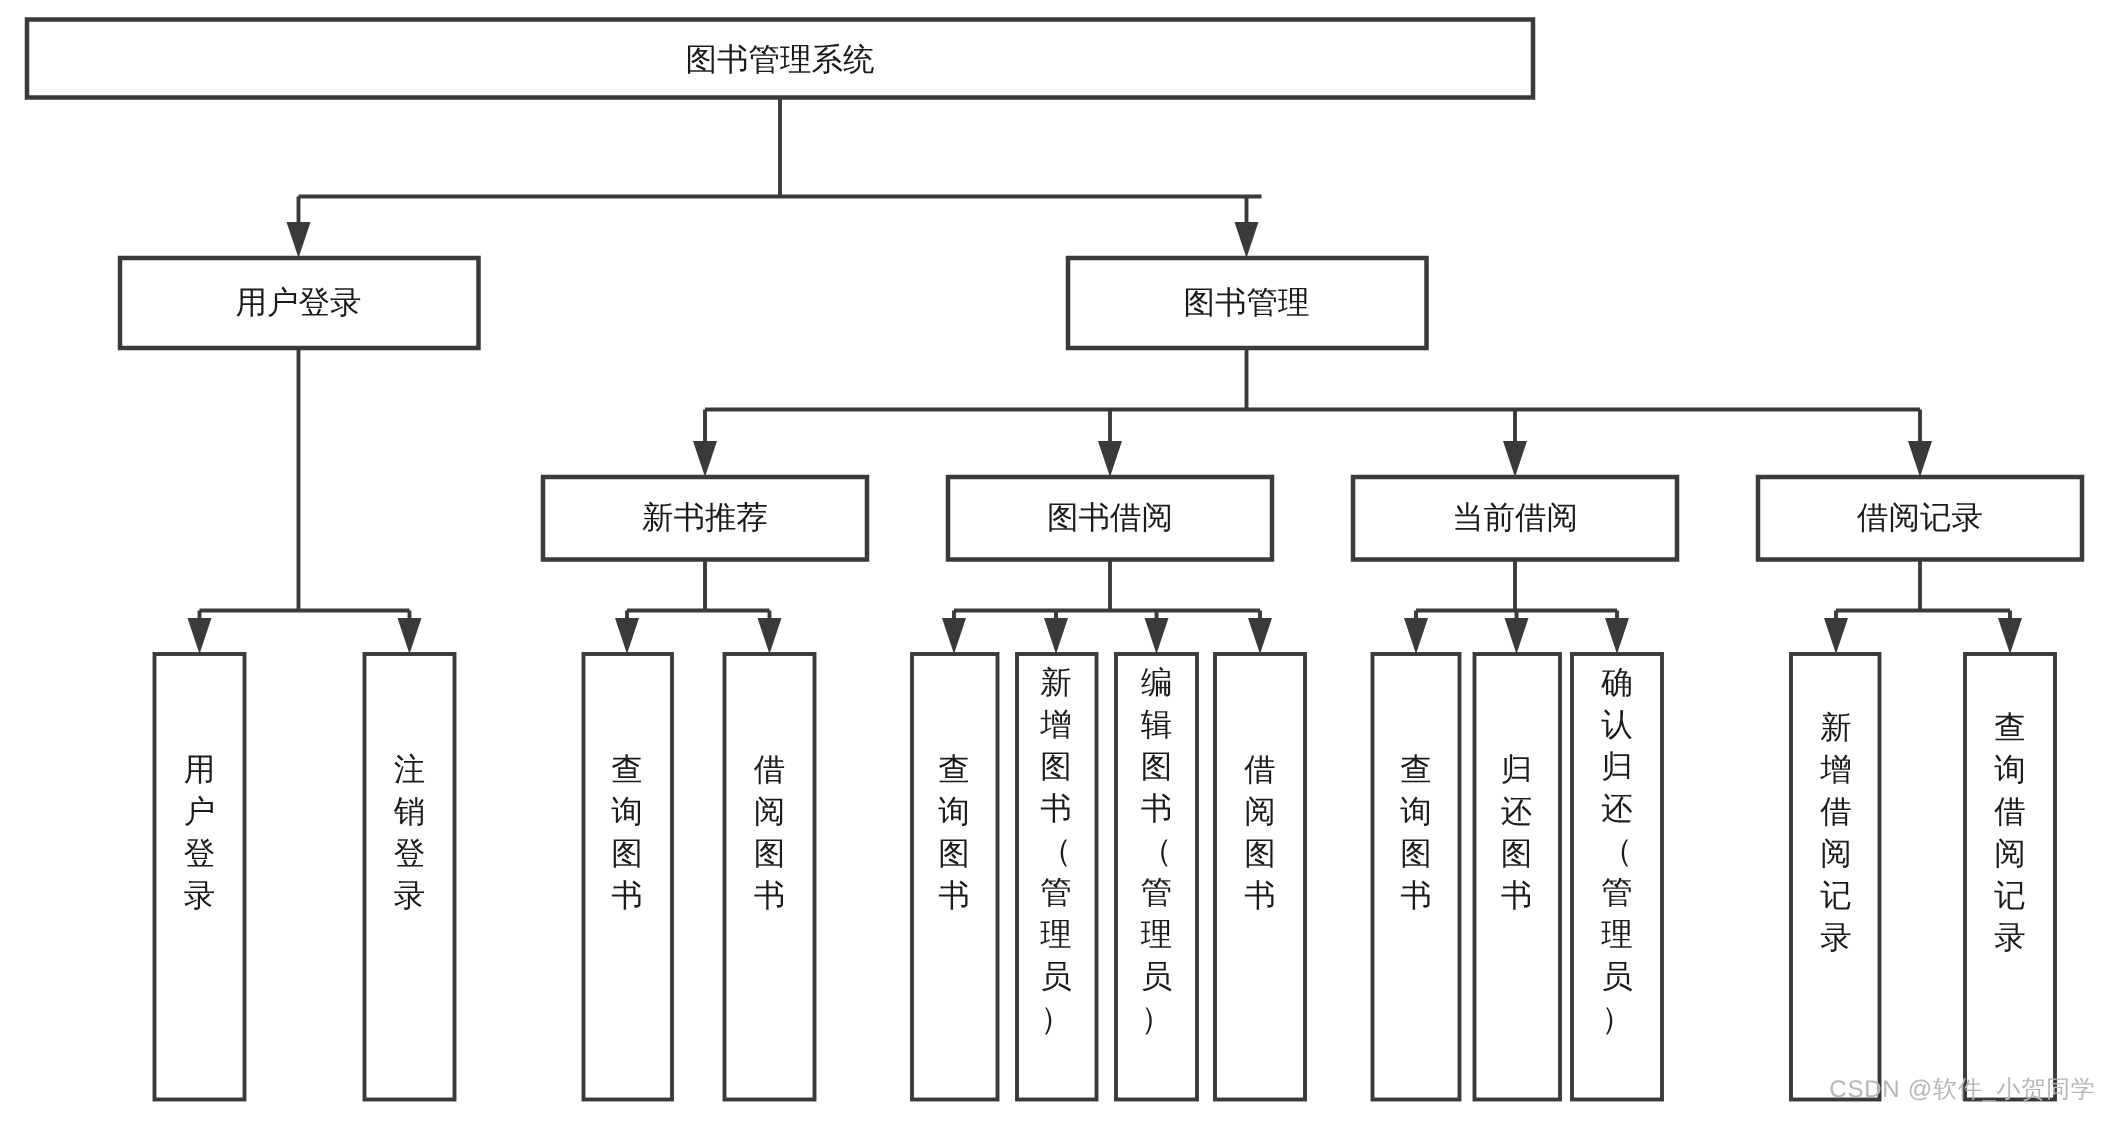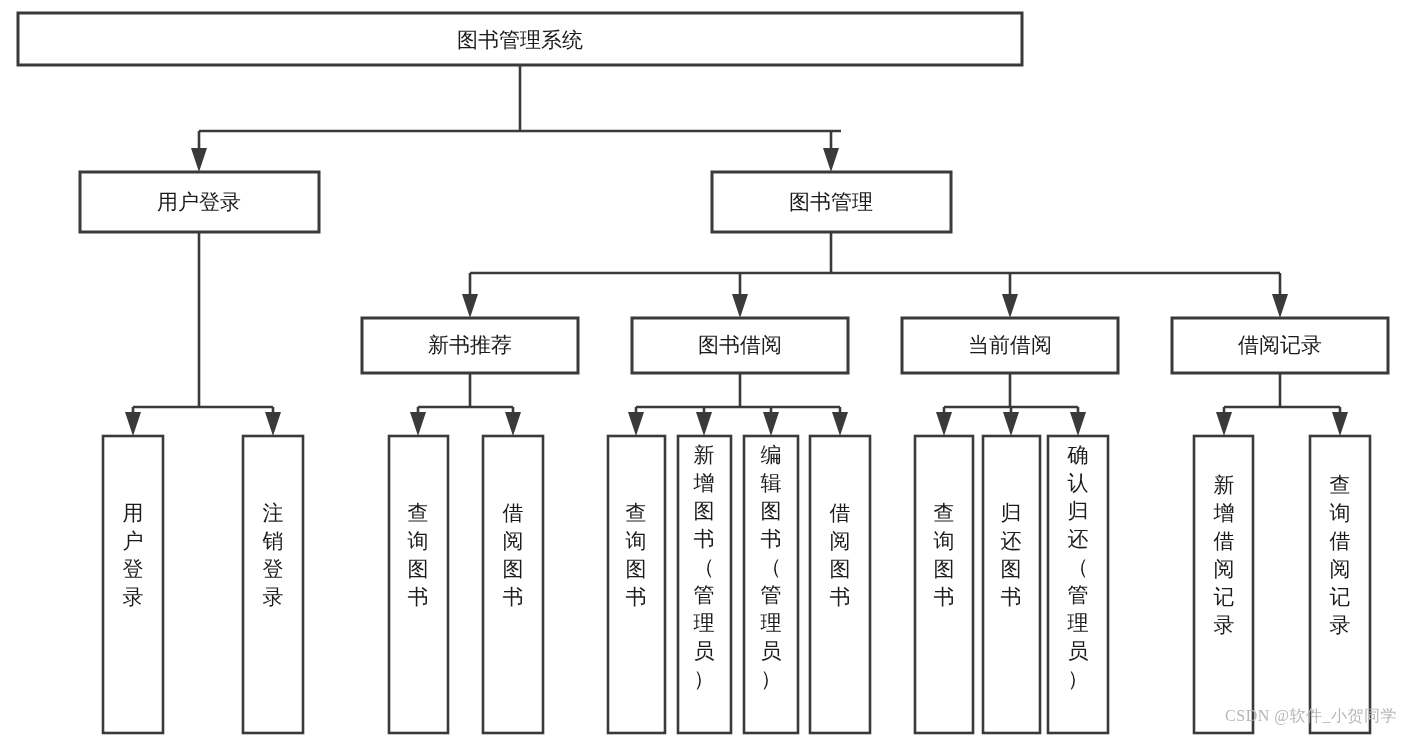--- a/index.html
+++ b/index.html
@@ -56,22 +56,22 @@
   }
   .node-label-v {
     fill: #1b1b1b;
     font-family: "DejaVu Sans", "Liberation Sans", sans-serif;
     font-size: 21px;
     text-anchor: middle;
   }
   .watermark {
     position: absolute;
     right: 8px;
-    bottom: 20px;
-    font-family: Liberation Serif, serif;
+    bottom: 10px;
+    font-family: Liberation Sans, sans-serif;
     font-size: 16px;
     color: #b6b6b6;
     white-space: nowrap;
     letter-spacing: 0.5px;
   }
 </style>
 </head>
 <body>
 
 <div id="diagram-root">

